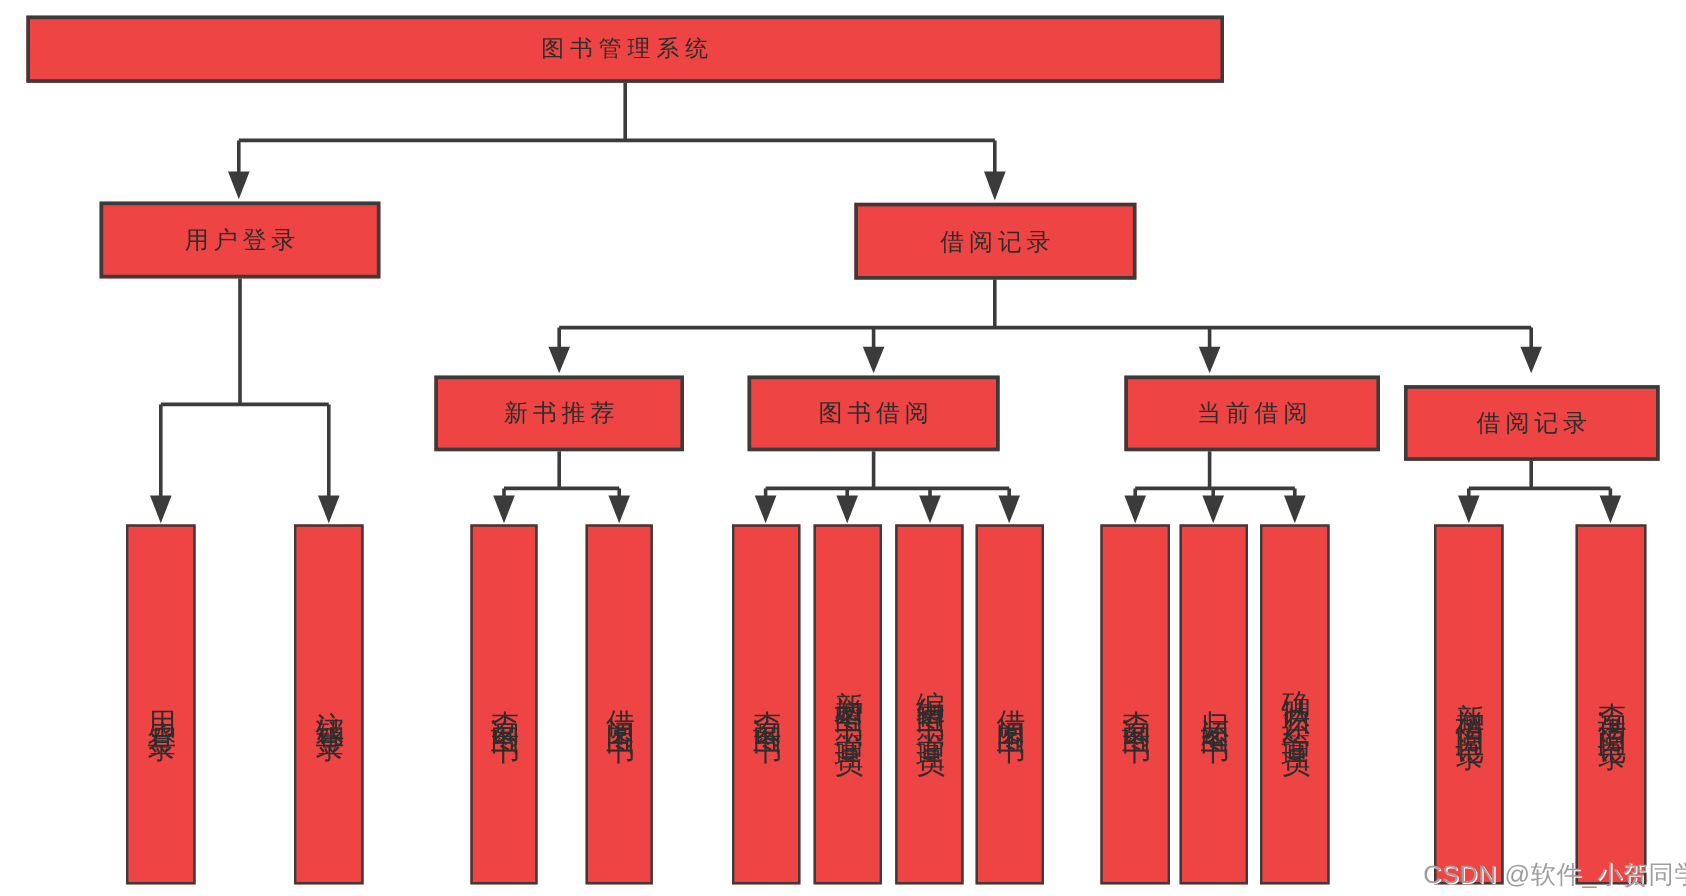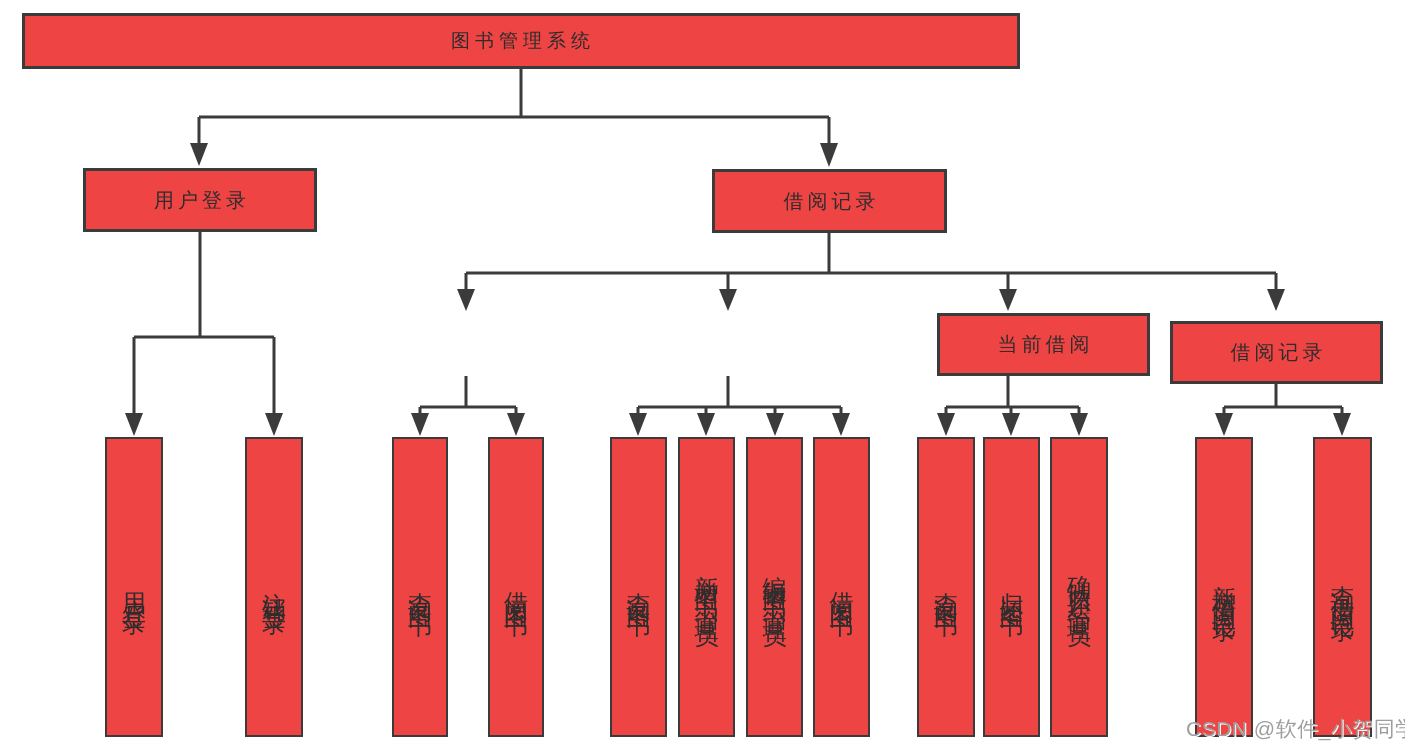--- a/index.html
+++ b/index.html
@@ -92,20 +92,26 @@
     <span class="hlabel">图书管理系统</span>
   </div>
 
   <div class="box l1-box" style="left:83px; top:168px; width:234px; height:64px;">
     <span class="hlabel">用户登录</span>
   </div>
   <div class="box l1-box" style="left:712px; top:169px; width:235px; height:64px;">
     <span class="hlabel">借阅记录</span>
   </div>
 
+  <div class="box mid-box" style="left:362px; top:313px; width:208px; height:63px;">
+    <span class="hlabel">新书推荐</span>
+  </div>
+  <div class="box mid-box" style="left:623px; top:313px; width:210px; height:63px;">
+    <span class="hlabel">图书借阅</span>
+  </div>
   <div class="box mid-box" style="left:902px; top:313px; width:213px; height:63px;margin-left:35px;">
     <span class="hlabel">当前借阅</span>
   </div>
   <div class="box mid-box" style="left:1170px; top:321px; width:213px; height:63px;">
     <span class="hlabel">借阅记录</span>
   </div>
 
   <div class="box leaf-box" style="left:105px; top:437px; width:58px; height:300px;">
     <span class="vtext">用户登录</span>
   </div>

